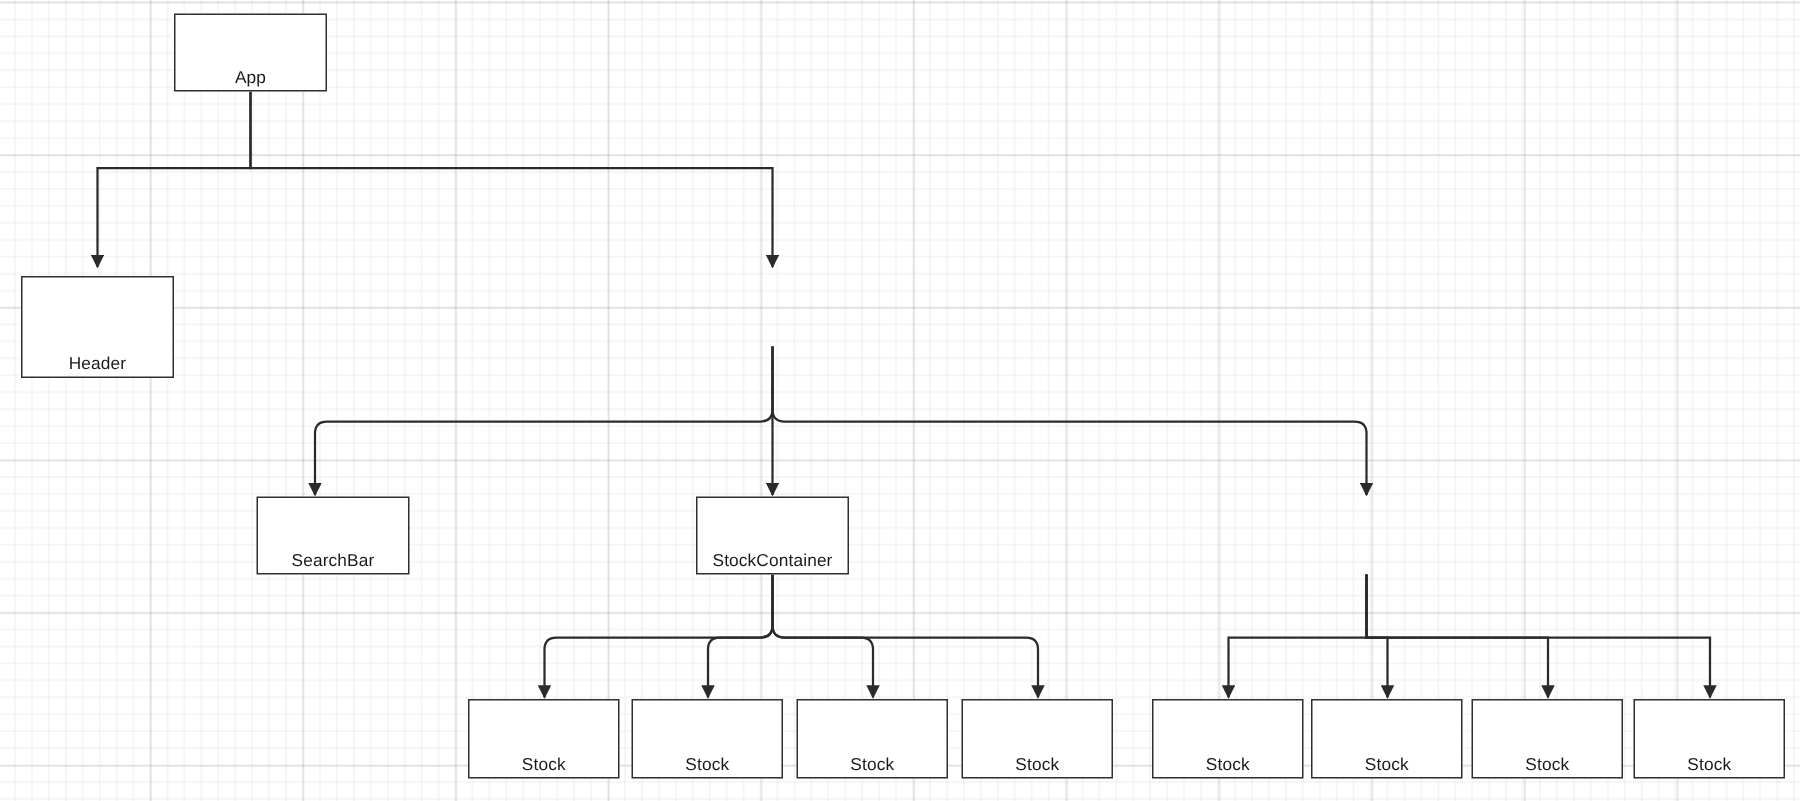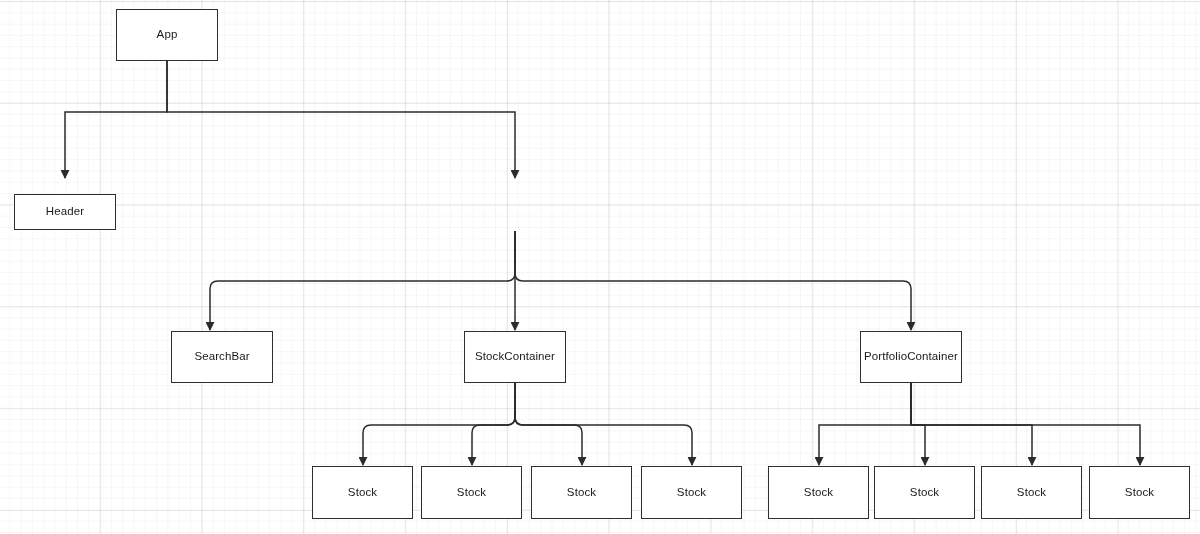--- a/index.html
+++ b/index.html
@@ -34,21 +34,21 @@
     width: 1200px;
     height: 534px;
     pointer-events: none;
   }
   .node {
     position: absolute;
     box-sizing: border-box;
     background: #ffffff;
     border: 1.4px solid #2f2f2f;
     display: flex;
-    align-items: center;
+    align-items: flex-end;
     justify-content: center;
     z-index: 2;
   }
   .node-label {
     font-family: "Liberation Sans", sans-serif;
     font-size: 11.5px;
     color: #1a1a1a;
     line-height: 1.2;
     letter-spacing: 0.1px;
     white-space: nowrap;
@@ -77,31 +77,28 @@
         <path d="M 515 383 L 515 417 Q 515 425 523 425 L 684 425 Q 692 425 692 433 L 692 465" fill="none" stroke="#2b2b2b" stroke-width="1.5" marker-end="url(#arrow)"></path>
         <path d="M 911 383 L 911 425 L 819 425 L 819 465" fill="none" stroke="#2b2b2b" stroke-width="1.5" marker-end="url(#arrow)"></path>
         <path d="M 911 383 L 911 425 L 925 425 L 925 465" fill="none" stroke="#2b2b2b" stroke-width="1.5" marker-end="url(#arrow)"></path>
         <path d="M 911 383 L 911 425 L 1032 425 L 1032 465" fill="none" stroke="#2b2b2b" stroke-width="1.5" marker-end="url(#arrow)"></path>
         <path d="M 911 383 L 911 425 L 1140 425 L 1140 465" fill="none" stroke="#2b2b2b" stroke-width="1.5" marker-end="url(#arrow)"></path>
       </g>
   </svg>
 <div class="node" style="left: 116px; top: 9px; width: 102px; height: 52px; border-color: rgb(47, 47, 47); background: rgb(255, 255, 255);">
       <span class="node-label" style="color: rgb(26, 26, 26);">App</span>
     </div>
-    <div class="node" style="left: 14px; top: 194px; width: 102px; height: 36px; border-color: rgb(47, 47, 47); background: rgb(255, 255, 255);">
+    <div class="node" style="left: 14px; top: 184px; width: 102px; height: 68px; border-color: rgb(47, 47, 47); background: rgb(255, 255, 255);">
       <span class="node-label" style="color: rgb(26, 26, 26);">Header</span>
     </div>
     <div class="node" style="left: 171px; top: 331px; width: 102px; height: 52px; border-color: rgb(47, 47, 47); background: rgb(255, 255, 255);">
       <span class="node-label" style="color: rgb(26, 26, 26);">SearchBar</span>
     </div>
     <div class="node" style="left: 464px; top: 331px; width: 102px; height: 52px; border-color: rgb(47, 47, 47); background: rgb(255, 255, 255);">
       <span class="node-label" style="color: rgb(26, 26, 26);">StockContainer</span>
-    </div>
-    <div class="node" style="left: 860px; top: 331px; width: 102px; height: 52px; border-color: rgb(47, 47, 47); background: rgb(255, 255, 255);">
-      <span class="node-label" style="color: rgb(26, 26, 26);">PortfolioContainer</span>
     </div>
     <div class="node" style="left: 312px; top: 466px; width: 101px; height: 53px; border-color: rgb(47, 47, 47); background: rgb(255, 255, 255);">
       <span class="node-label" style="color: rgb(26, 26, 26);">Stock</span>
     </div>
     <div class="node" style="left: 421px; top: 466px; width: 101px; height: 53px; border-color: rgb(47, 47, 47); background: rgb(255, 255, 255);">
       <span class="node-label" style="color: rgb(26, 26, 26);">Stock</span>
     </div>
     <div class="node" style="left: 531px; top: 466px; width: 101px; height: 53px; border-color: rgb(47, 47, 47); background: rgb(255, 255, 255);">
       <span class="node-label" style="color: rgb(26, 26, 26);">Stock</span>
     </div>

